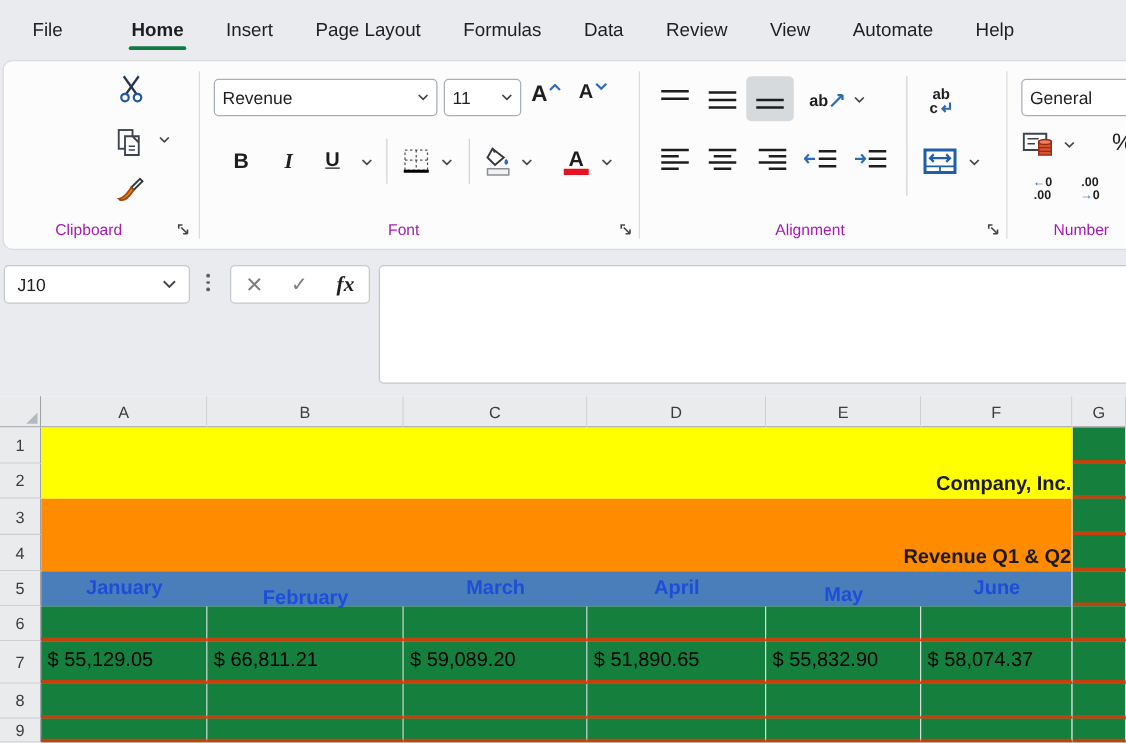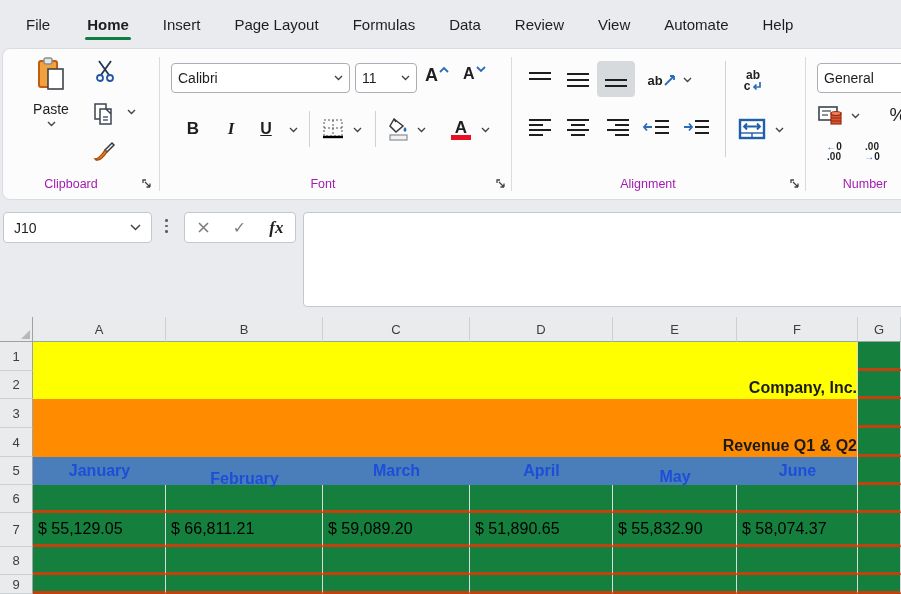--- a/index.html
+++ b/index.html
@@ -5,21 +5,21 @@
   html,body{margin:0;padding:0;}
   .app{position:relative;width:901px;height:594px;overflow:hidden;background:#e9ebee;
        font-family:"Liberation Sans",sans-serif;color:#1e1e1e;}
 
   
   .tabbar{position:absolute;left:0;top:0;width:901px;height:48px;display:flex;align-items:center;
           padding-left:24px;gap:30px;box-sizing:border-box;}
   .tab{position:relative;font-size:15px;padding:6px 2px;white-space:nowrap;cursor:default;}
   .tab.active{font-weight:bold;}
   .tab.active::after{content:"";position:absolute;left:0;right:0;bottom:-1px;height:3px;border-radius:2px;background:#107c41;}
-  .tab-file{margin-right:3px;}
+  .tab-file{margin-right:21px;}
 
   
   .ribbon{position:absolute;left:2px;top:48px;width:940px;height:152px;background:#fcfcfd;
           border:1px solid #d8dbdf;border-radius:8px;box-sizing:border-box;}
   .ribbon .abs{position:absolute;}
   .grp-label{font-size:12.5px;color:#a21caf;text-align:center;}
   .vsep{position:absolute;width:1px;background:#d9dcdf;}
   .combo{position:absolute;background:#fff;border:1px solid #a9afb6;border-radius:4px;box-sizing:border-box;
          display:flex;align-items:center;font-size:14px;padding:0 6px;justify-content:space-between;}
   .btn{display:flex;align-items:center;justify-content:center;cursor:default;}
@@ -74,33 +74,20 @@
     <div class="tab">Formulas</div>
     <div class="tab">Data</div>
     <div class="tab">Review</div>
     <div class="tab">View</div>
     <div class="tab">Automate</div>
     <div class="tab">Help</div>
   </div>
 
   <div class="ribbon">
 
-    <div class="pastebtn" style="left:20px;top:8px;width:56px;">
-      <span>
-        <svg width="30" height="36" viewBox="0 0 30 36">
-          <rect x="3" y="4" width="18" height="26" rx="2" fill="#f0a33c" stroke="#c55a11" stroke-width="2"></rect>
-          <rect x="8" y="1" width="8" height="6" rx="2" fill="#e3e5e8" stroke="#8a8f94" stroke-width="1.5"></rect>
-          <rect x="12" y="12" width="15" height="20" fill="#fff" stroke="#404347" stroke-width="1.6"></rect>
-        </svg>
-      </span>
-      <span class="plabel">Paste</span>
-      <svg width="9" height="6" viewBox="0 0 9 6">
-          <polyline points="1,1 4.5,4.5 8,1" fill="none" stroke="#444" stroke-width="1.4"></polyline>
-        </svg>
-    </div>
     <div class="abs btn" style="left:90px;top:10px;width:24px;height:24px;">
       <svg width="20" height="24" viewBox="0 0 20 24">
         <line x1="4" y1="2" x2="14" y2="16" stroke="#24364f" stroke-width="1.8"></line>
         <line x1="16" y1="2" x2="6" y2="16" stroke="#24364f" stroke-width="1.8"></line>
         <circle cx="5" cy="19" r="3" fill="none" stroke="#2456a4" stroke-width="1.8"></circle>
         <circle cx="15" cy="19" r="3" fill="none" stroke="#2456a4" stroke-width="1.8"></circle>
       </svg>
     </div>
     <div class="abs btn" style="left:88px;top:52px;width:24px;height:26px;">
       <svg width="20" height="24" viewBox="0 0 20 24">
@@ -120,21 +107,21 @@
       </svg>
     </div>
     <div class="abs grp-label" style="left:18px;top:128px;width:100px;">Clipboard</div>
     <svg class="abs" style="left:138px;top:129px;" width="11" height="11" viewBox="0 0 11 11">
       <path d="M2 5 V2 H5" fill="none" stroke="#444" stroke-width="1.3"></path>
       <path d="M4 4 L9 9 M9 9 V5.5 M9 9 H5.5" fill="none" stroke="#444" stroke-width="1.3"></path>
     </svg>
     <div class="vsep" style="left:156px;top:8px;height:134px;"></div>
 
     <div class="combo" style="left:168px;top:14px;width:179px;height:30px;">
-      <span>Calibri</span>
+      <span>Revenue</span>
       <svg width="9" height="6" viewBox="0 0 9 6">
           <polyline points="1,1 4.5,4.5 8,1" fill="none" stroke="#444" stroke-width="1.4"></polyline>
         </svg>
     </div>
     <div class="combo" style="left:352px;top:14px;width:62px;height:30px;">
       <span>11</span>
       <svg width="9" height="6" viewBox="0 0 9 6">
           <polyline points="1,1 4.5,4.5 8,1" fill="none" stroke="#444" stroke-width="1.4"></polyline>
         </svg>
     </div>

